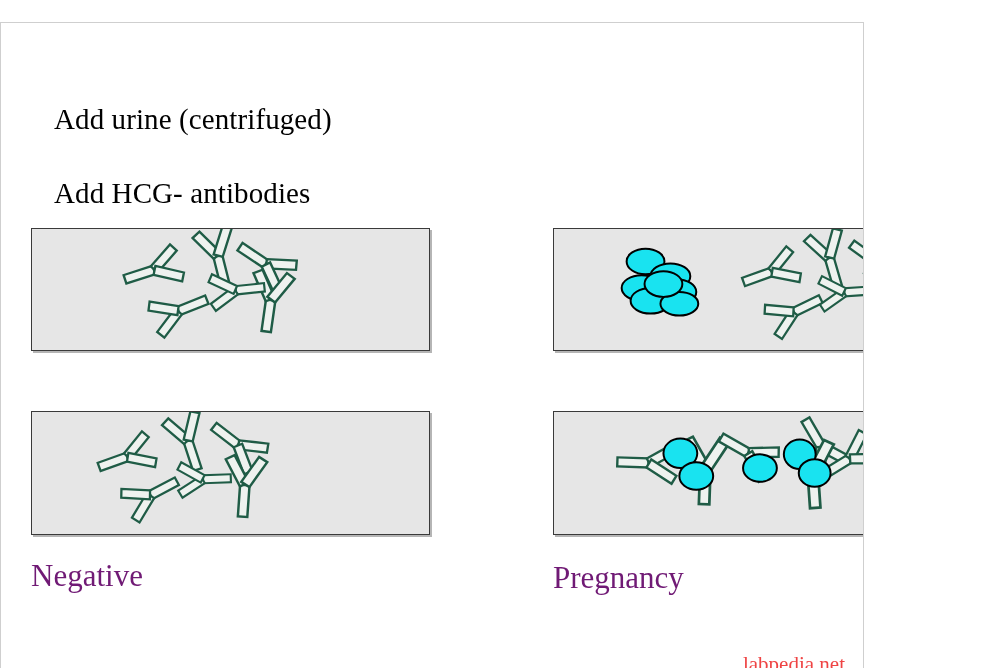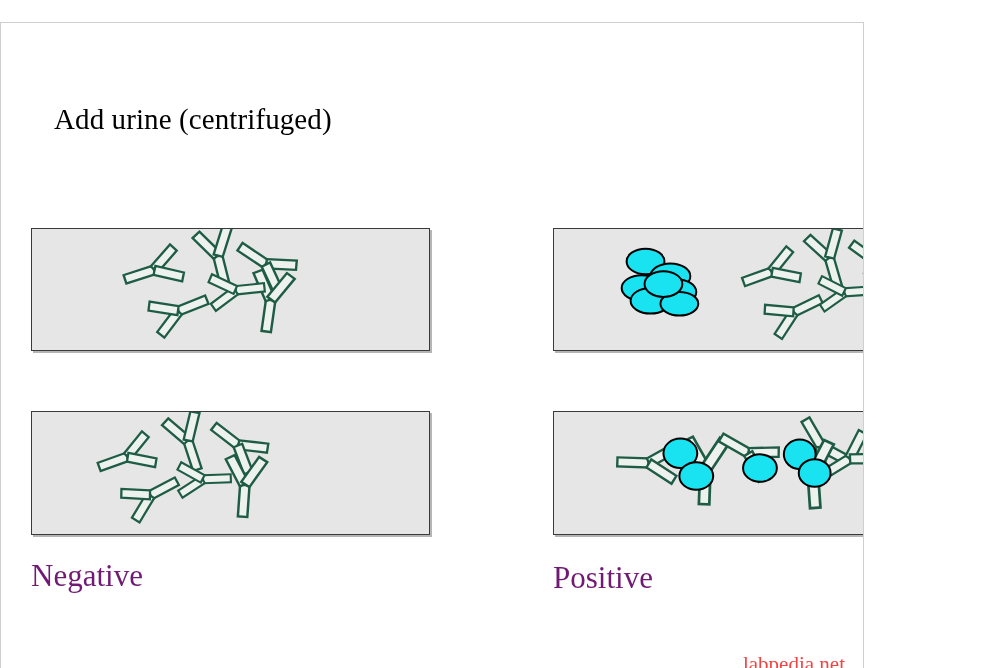--- a/index.html
+++ b/index.html
@@ -88,20 +88,21 @@
     color: #ef4444;
     white-space: nowrap;
   }
 </style>
 </head>
 <body>
 
 <div id="page">
 
   <div class="instr" id="instr-urine">Add urine (centrifuged)</div>
+  <div class="instr" id="instr-antibodies">Add HCG- antibodies</div>
 
 
   <div class="slide" id="slide-neg-top">
     <svg viewBox="0 0 399 123" preserveAspectRatio="none">
       <g transform="translate(185,28) rotate(-14) scale(0.92)">
         <path class="ab" d="M-3,0 L-3,34 L7,34 L7,0 Z"></path>
         <path class="ab" d="M-3,2 L-20,-26 L-11,-31 L6,-3 Z"></path>
         <path class="ab" d="M7,2 L24,-26 L15,-31 L-2,-3 Z"></path>
       </g>
       <g transform="translate(122,40) rotate(72) scale(0.9)">
@@ -251,18 +252,18 @@
         <ellipse class="cell" cx="262" cy="62" rx="16" ry="14"></ellipse>
       </g>
     </svg>
   </div>
 
   <div class="result" id="result-negative">
     <span>Negative</span>
   </div>
 
   <div class="result" id="result-positive">
-    <span>Positive</span>
+    <span>Pregnancy</span>
   </div>
 
   <div id="watermark">labpedia.net</div>
 
 </div>
 
 </body></html>

